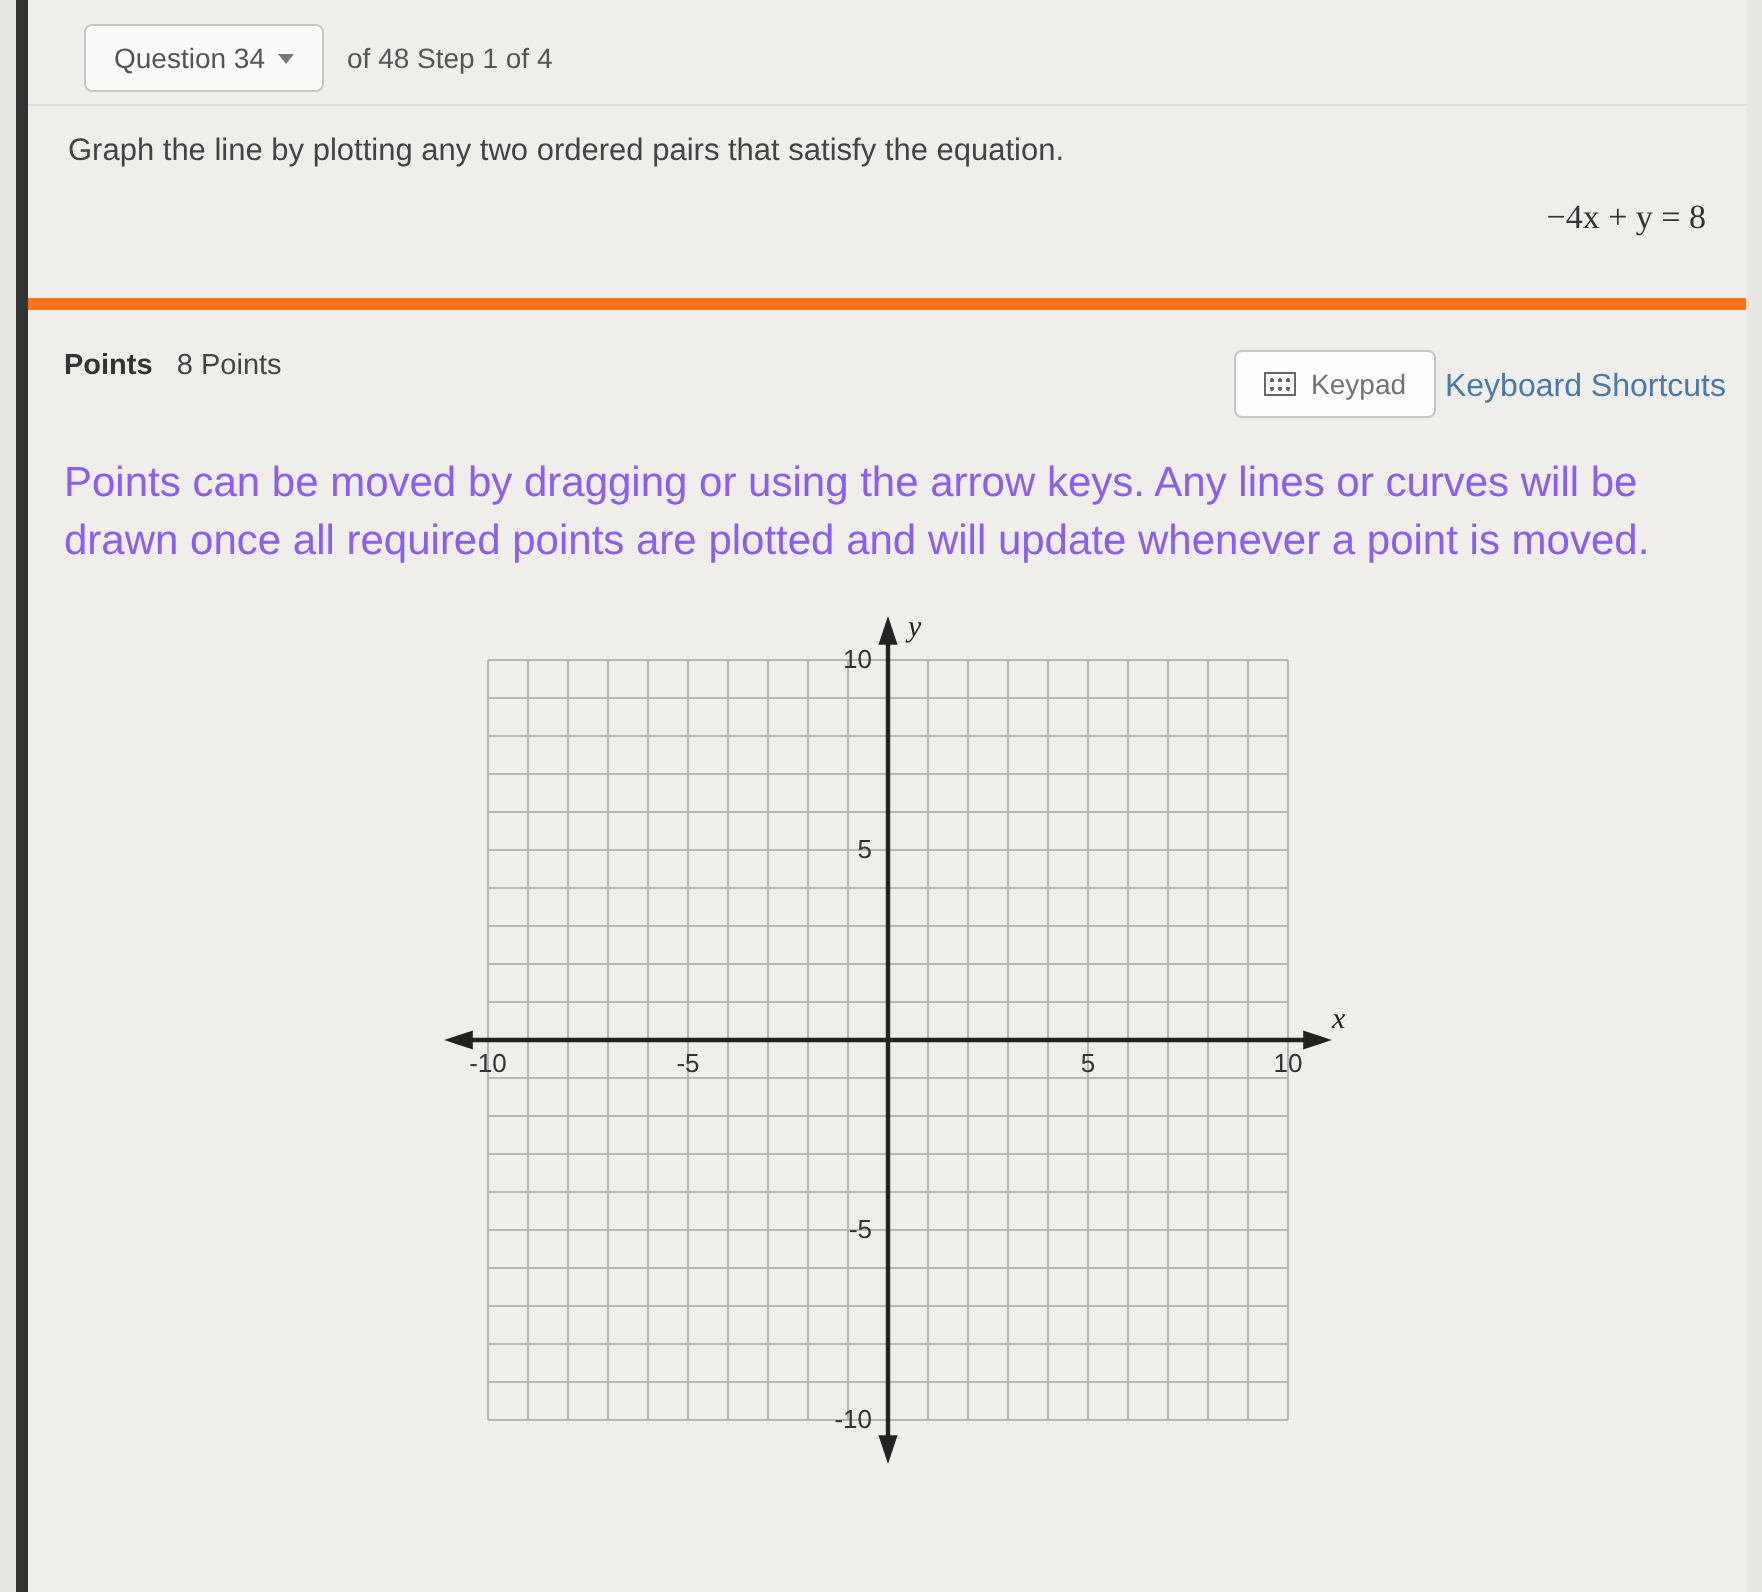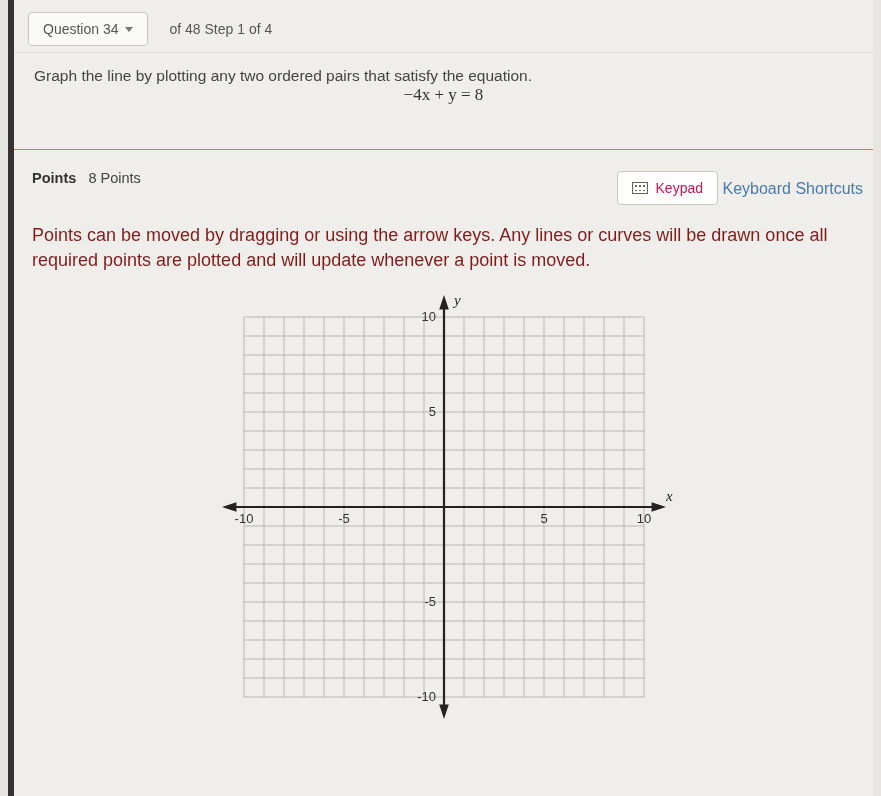--- a/index.html
+++ b/index.html
@@ -14,22 +14,22 @@
     .page {
       background: #f0eeea;
       margin: 0 8px;
       min-height: 796px;
       border-left: 6px solid #333;
       position: relative;
     }
     .header-row {
       display: flex;
       align-items: center;
-      padding: 12px 14px 6px;
-      gap: 22px;
+      padding: 12px 28px 6px;
+      gap: 12px;
       border-bottom: 1px solid #ddd;
     }
     .question-btn {
       background: #fafaf8;
       border: 1px solid #c8c6c2;
       border-radius: 4px;
       padding: 8px 14px;
       font-size: 14px;
       color: #555;
       display: flex;
@@ -39,29 +39,30 @@
     }
     .caret-down {
       width: 0; height: 0;
       border-left: 4px solid transparent;
       border-right: 4px solid transparent;
       border-top: 5px solid #777;
       display: inline-block;
     }
     .step-text { font-size: 14px; color: #555; }
     .prompt {
-      padding: 14px 20px 44px;
+      padding: 14px 20px 30px;
       font-size: 15.5px;
       color: #444;
-      border-bottom: 1px solid #f97316;
+      border-bottom: 6px solid #f97316;
     }
     .equation {
-      text-align: center;
+      text-align: right;
       font-size: 17px;
       font-family: "Cambria Math", Georgia, serif;
+      margin-top: 14px;
       color: #333;
     }
     .answer-bar {
       display: flex;
       justify-content: space-between;
       align-items: flex-start;
       padding: 20px 10px 8px 18px;
     }
     .answer-left { font-size: 14.5px; }
     .answer-left b { font-weight: 700; color: #333; }
@@ -69,21 +70,21 @@
     .keypad-btn {
       background: #fdfdfb;
       border: 1px solid #c8c6c2;
       border-radius: 4px;
       padding: 8px 14px;
       font-size: 14px;
       display: inline-flex;
       align-items: center;
       gap: 8px;
       cursor: pointer;
-      color: #be185d;
+      color: #737373;
     }
     .keypad-icon {
       width: 16px; height: 12px;
       display: inline-block;
       background:
         linear-gradient(#666,#666) 0 0/100% 1px no-repeat,
         linear-gradient(#666,#666) 0 100%/100% 1px no-repeat,
         linear-gradient(#666,#666) 0 0/1px 100% no-repeat,
         linear-gradient(#666,#666) 100% 0/1px 100% no-repeat,
         radial-gradient(circle at 25% 35%, #666 1px, transparent 1px),
@@ -95,23 +96,23 @@
     }
     .kb-shortcuts {
       color: #4a7aa8;
       font-size: 16px;
       margin-top: 10px;
       cursor: pointer;
       display: inline-block;
     }
     .hint {
       padding: 10px 18px 14px;
-      font-size: 18px;
+      font-size: 21px;
       line-height: 1.4;
-      color: #7f1d1d;
+      color: #8b5cf6;
     }
     .graph-wrap {
       display: flex;
       justify-content: center;
       padding-bottom: 10px;
     }
     svg.graph { background: transparent; }
     .grid-line { stroke: #b8b6b2; stroke-width: 1; }
     .axis-line { stroke: #222; stroke-width: 2.2; }
     .axis-label { font: italic 15px Georgia, serif; fill: #222; }

